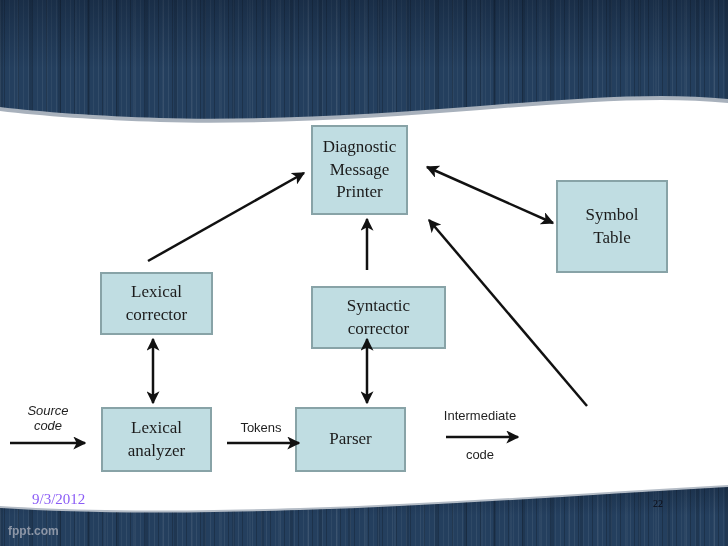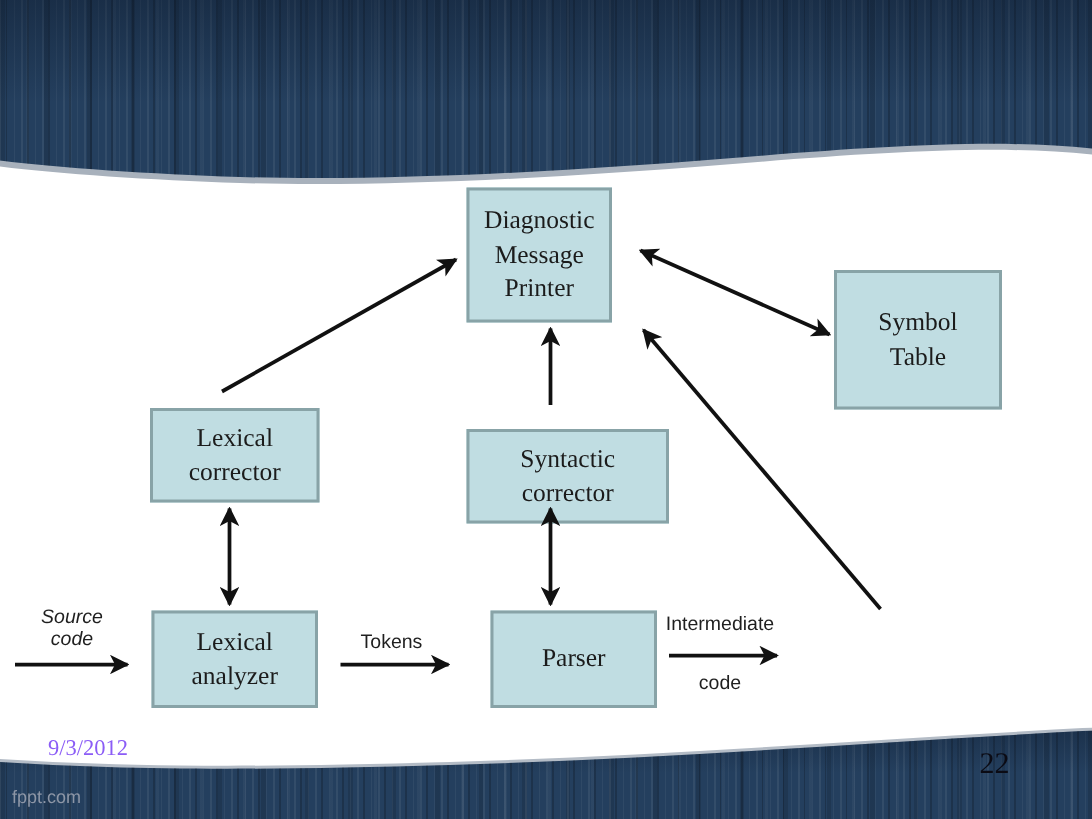--- a/index.html
+++ b/index.html
@@ -41,44 +41,44 @@
     display:flex;align-items:center;justify-content:center;
     text-align:center;color:#1b1b1b;
     font-family:"Liberation Serif",serif;font-size:17px;line-height:1.32;
     white-space:pre-line;
   }
   #n-dmp    {left:311px;top:125px;width:97px;height:90px;}
   #n-symbol {left:556px;top:180px;width:112px;height:93px;}
   #n-lexcorr{left:100px;top:272px;width:113px;height:63px;}
   #n-syncorr{left:311px;top:256px;width:135px;height:63px;margin-top:30px;}
   #n-lexana {left:101px;top:407px;width:111px;height:65px;}
-  #n-parser {left:327px;top:407px;width:111px;height:65px;}
+  #n-parser {left:295px;top:407px;width:111px;height:65px;}
   #n-semchk {left:526px;top:408px;width:112px;height:60px;}
 
   
   .edge-label{
     position:absolute;z-index:3;color:#1f1f1f;text-align:center;
     font-family:"Liberation Sans",sans-serif;font-size:13px;line-height:1.18;
     white-space:pre-line;
   }
   #lbl-source{left:14px;top:403px;width:68px;font-style:italic;}
   #lbl-tokens{left:228px;top:420px;width:66px;}
   #lbl-inter-top{left:433px;top:408px;width:94px;}
   #lbl-inter-bottom{left:443px;top:447px;width:74px;}
 
   
   #arrows{position:absolute;left:0;top:0;z-index:3;pointer-events:none;}
 
   
   .slide-date{position:absolute;left:32px;top:491px;z-index:6;color:#8b5cf6;
     font-size:15px;font-family:"Liberation Serif",serif;}
   .page-number{position:absolute;left:653px;top:498px;z-index:6;color:#0b0b14;
-    font-size:20px;font-family:"Liberation Serif",serif;}
+    font-size:10px;font-family:"Liberation Serif",serif;}
   .watermark{position:absolute;left:8px;top:524px;z-index:6;color:#8d96a6;
-    font-size:12px;font-weight:normal;font-family:"Liberation Sans",sans-serif;}
+    font-size:12px;font-weight:bold;font-family:"Liberation Sans",sans-serif;}
 </style>
 </head>
 <body>
 
 <div id="stage">
 
   <div class="band-top-shadow"></div>
   <div class="band-top denim"></div>
 
   <div class="band-bottom-shadow"></div>

